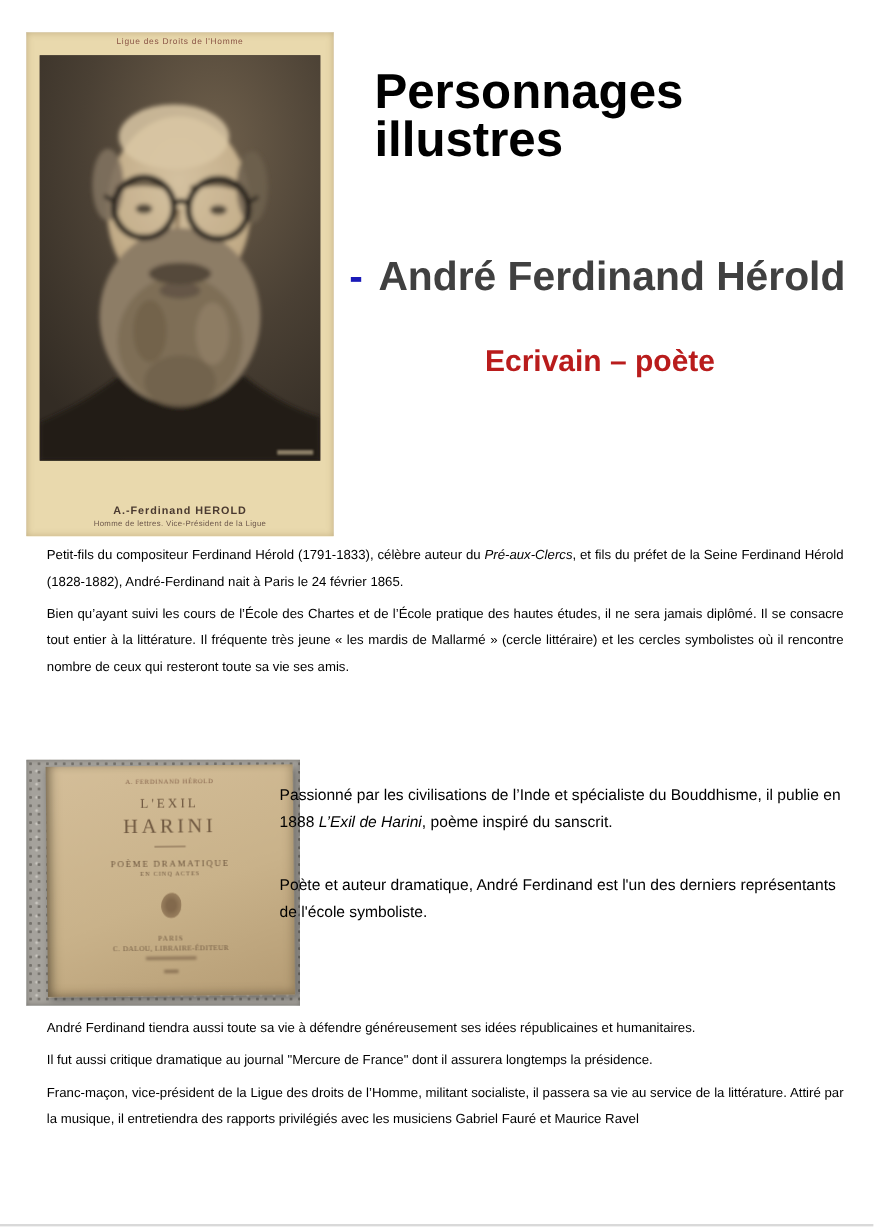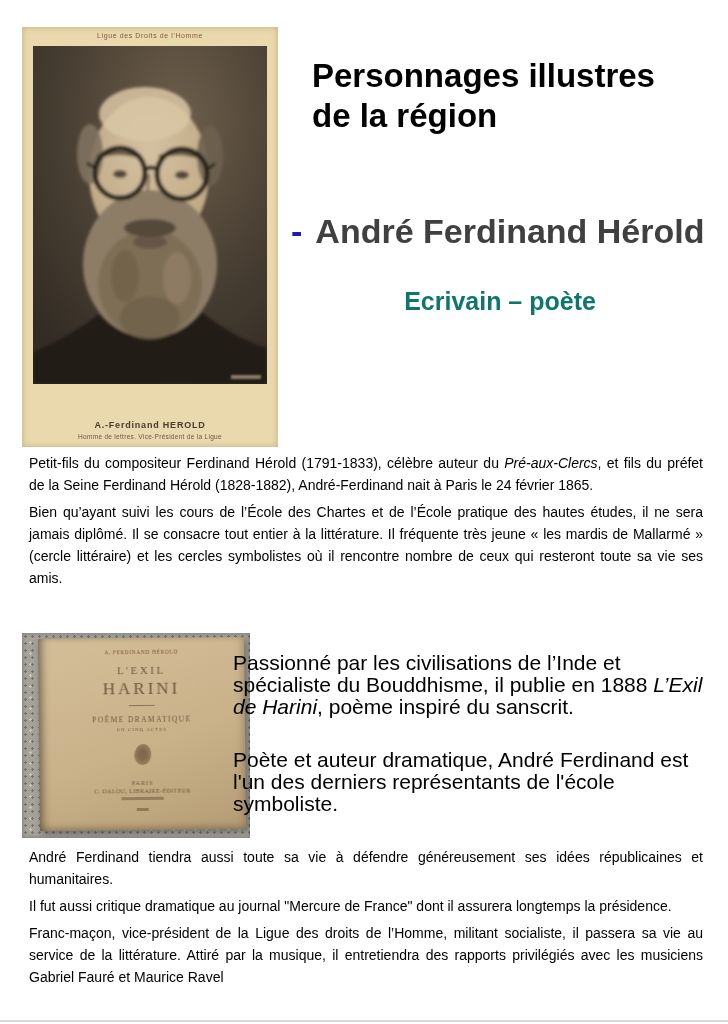--- a/index.html
+++ b/index.html
@@ -15,31 +15,31 @@
   .pc-photo{position:absolute;left:11px;top:19px;width:234px;height:338px;background:#3c342b;overflow:hidden;}
   .pc-credit{position:absolute;right:6px;bottom:5px;width:30px;height:4px;
              background:rgba(225,208,170,.55);filter:blur(1px);}
   .pc-cap1{position:absolute;left:0;bottom:17px;width:100%;text-align:center;
            font-weight:bold;font-size:9px;letter-spacing:.8px;color:#4a3a30;filter:blur(.4px);white-space:nowrap;}
   .pc-cap2{position:absolute;left:0;bottom:7px;width:100%;text-align:center;
            font-size:6.5px;letter-spacing:.3px;color:#6b564a;filter:blur(.55px);white-space:nowrap;}
 
   
   .doc-title{position:absolute;left:312px;top:56px;width:402px;
-             font-size:33px;line-height:40px;font-weight:bold;color:#000;}
+             font-size:41px;line-height:40px;font-weight:bold;color:#000;}
   .subtitle{position:absolute;left:291px;top:210px;display:flex;gap:13px;
             font-size:34px;line-height:42px;font-weight:bold;}
   .subtitle .dash{color:#1a1ab8;}
   .subtitle .name{color:#404040;}
   .role{position:absolute;left:285px;top:287px;width:430px;text-align:center;
-        font-size:25px;line-height:29px;font-weight:bold;color:#0f766e;}
+        font-size:25px;line-height:29px;font-weight:bold;color:#b91c1c;}
 
   
   .body-block{position:absolute;left:25px;top:452px;width:678px;}
-  .para{font-size:14px;line-height:22px;margin:0 0 5px 4px;text-align:justify;}
+  .para{font-size:11px;line-height:22px;margin:0 0 5px 14px;text-align:justify;}
   .para i{font-style:italic;}
   .bottom-block{position:absolute;left:25px;top:846px;width:678px;}
 
   
   .book-photo{position:absolute;left:22px;top:633px;width:228px;height:205px;overflow:hidden;
               background-color:#a5a29c;
               background-image:radial-gradient(#75726c 1px,transparent 1.4px),
                                radial-gradient(#c9c6c0 1px,transparent 1.4px);
               background-size:7px 7px,11px 11px;background-position:0 0,3px 4px;
               box-shadow:inset 0 0 4px rgba(0,0,0,.3);}
@@ -55,21 +55,21 @@
   .bk-sub{font-size:7.5px;letter-spacing:1.4px;margin-top:9px;}
   .bk-sub2{font-size:5px;letter-spacing:1px;margin-top:3px;}
   .bk-ornament{width:17px;height:21px;margin:12px auto 0;background:radial-gradient(#6b5138 30%,#8a6f50 70%,transparent 75%);
                border-radius:55% 40% 50% 45%;opacity:.75;filter:blur(.4px);}
   .bk-city{font-size:6px;letter-spacing:1px;margin-top:15px;}
   .bk-pub{font-size:6px;letter-spacing:.4px;margin-top:2px;}
   .bk-addr{width:42px;height:3px;background:rgba(111,88,64,.55);margin:3px auto 0;filter:blur(.7px);}
   .bk-year{width:12px;height:3px;background:rgba(111,88,64,.6);margin:8px auto 0;filter:blur(.7px);}
 
   .side-block{position:absolute;left:233px;top:652px;width:478px;}
-  .side-para{font-size:21px;line-height:22px;margin:0;text-align:left;}
+  .side-para{font-size:13px;line-height:22px;margin:0;text-align:left;}
   .side-para.second{margin-top:31px;}
 
   .page-edge{position:absolute;left:0;top:1020px;width:728px;height:2px;background:#d9d9d9;}
 </style>
 </head>
 <body>
 
 <div class="page">
 
   <figure class="portrait-card">
@@ -124,21 +124,20 @@
         </g>
       </svg>
       <span class="pc-credit"></span>
     </div>
     <div class="pc-cap1">A.-Ferdinand HEROLD</div>
     <div class="pc-cap2">Homme de lettres. Vice-Président de la Ligue</div>
   </figure>
 
   <div class="doc-title">
     <div>Personnages illustres</div>
-    <div>de la région</div>
   </div>
   <div class="subtitle">
     <span class="dash">-</span>
     <span class="name">André Ferdinand Hérold</span>
   </div>
   <div class="role">Ecrivain – poète</div>
 
   <div class="body-block">
     <p class="para"><span>Petit-fils du compositeur Ferdinand Hérold (1791-1833), célèbre auteur du </span><i>Pré-aux-Clercs</i><span>, et fils du préfet de la Seine Ferdinand Hérold (1828-1882), André-Ferdinand nait à Paris le 24 février 1865.</span></p>
     <p class="para">Bien qu’ayant suivi les cours de l’École des Chartes et de l’École pratique des hautes études, il ne sera jamais diplômé. Il se consacre tout entier à la littérature. Il fréquente très jeune « les mardis de Mallarmé » (cercle littéraire) et les cercles symbolistes où il rencontre nombre de ceux qui resteront toute sa vie ses amis.</p>

